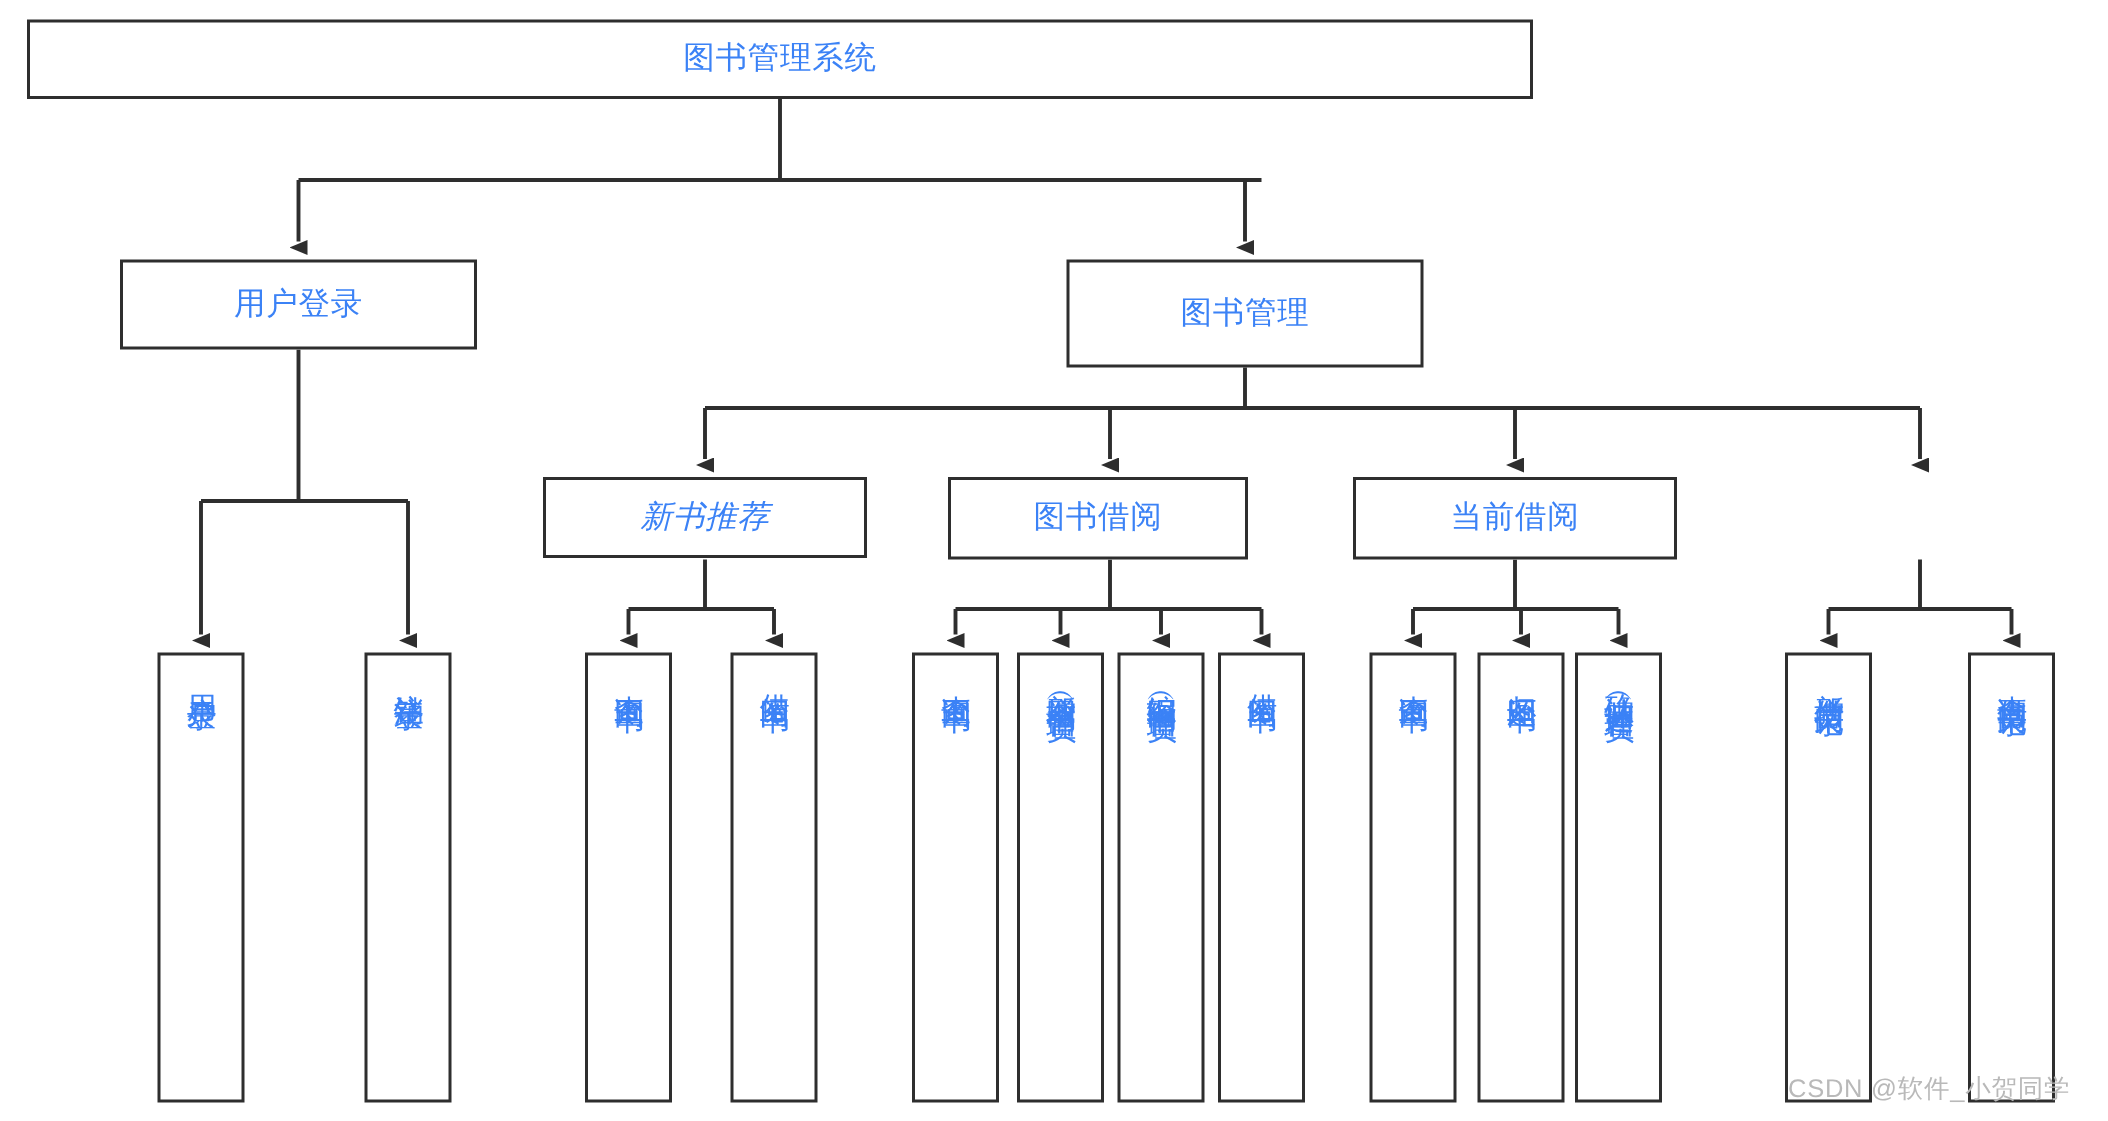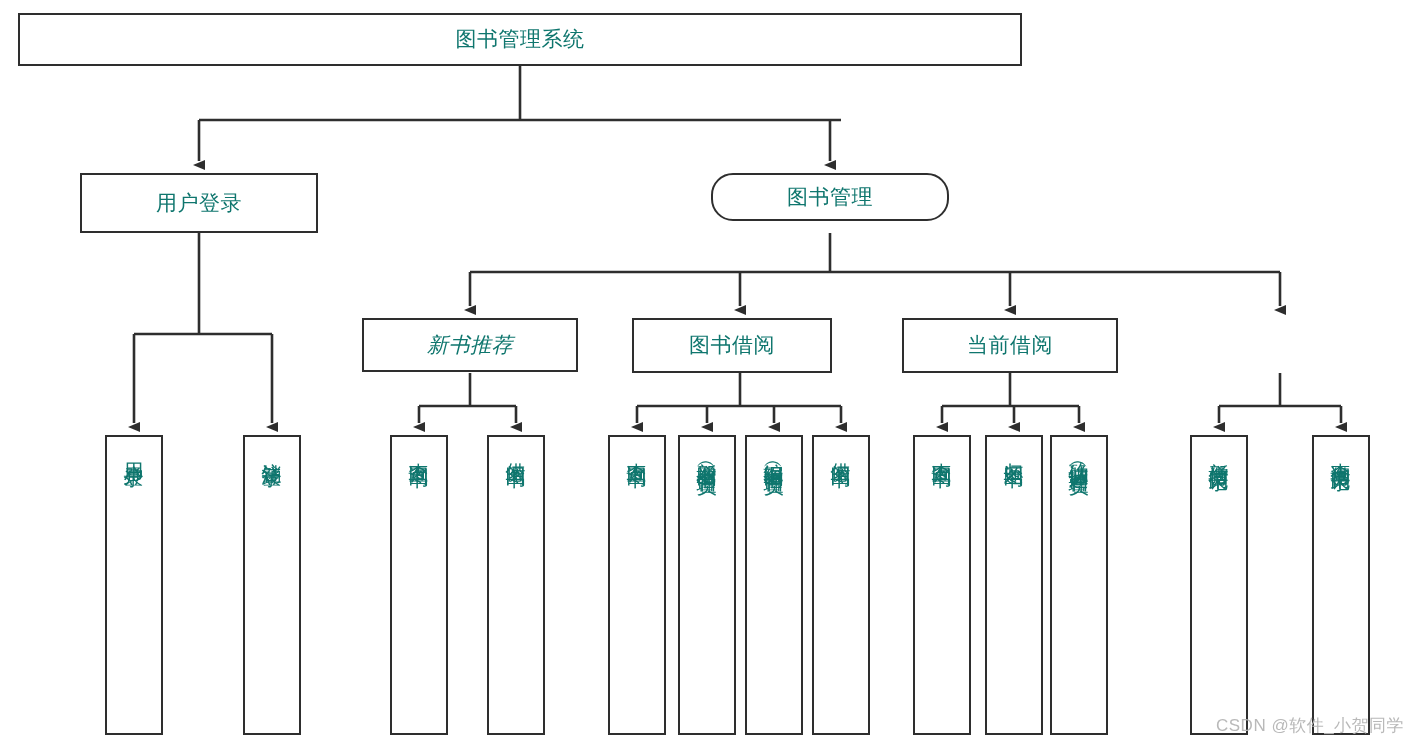--- a/index.html
+++ b/index.html
@@ -27,21 +27,21 @@
     pointer-events: none;
   }
   .node {
     position: absolute;
     box-sizing: border-box;
     border: 2px solid #2e2e2e;
     background: #ffffff;
     display: flex;
     align-items: center;
     justify-content: center;
-    color: #0f766e;
+    color: #3b82f6;
   }
   .node .lbl {
     display: block;
     text-align: center;
     line-height: 1.25;
     white-space: pre;
   }
   .node.h .lbl {
     font-size: 21px;
     letter-spacing: 0.5px;
@@ -56,21 +56,20 @@
     font-size: 20px;
     letter-spacing: 2px;
     line-height: 1;
   }
   .watermark {
     position: absolute;
     color: #b9b9b9;
     font-size: 17px;
     white-space: nowrap;
     letter-spacing: 0.5px;
-    padding-left: 24px;
   }
 </style>
 </head>
 <body>
 
 <div id="canvas">
 
   <svg class="wires" viewBox="0 0 1405 747" xmlns="http://www.w3.org/2000/svg">
     <defs>
       <marker id="arrow" markerWidth="10" markerHeight="12" refX="1" refY="6" orient="auto" markerUnits="userSpaceOnUse">
@@ -121,21 +120,21 @@
     </g>
   </svg>
 
   <div class="node h" id="node-root" style="left: 18px; top: 13px; width: 1004px; height: 53px;">
     <span class="lbl">图书管理系统</span>
   </div>
 
   <div class="node h" id="l2-0" style="left: 80px; top: 173px; width: 238px; height: 60px;">
     <span class="lbl">用户登录</span>
   </div>
-  <div class="node h" id="l2-1" style="left: 711px; top: 173px; width: 238px; height: 48px; border-radius: 22px;">
+  <div class="node h" id="l2-1" style="left: 711px; top: 173px; width: 238px; height: 72px;">
     <span class="lbl">图书管理</span>
   </div>
 
   <div class="node h" id="l3-0" style="left: 362px; top: 318px; width: 216px; height: 54px; font-style: italic;">
     <span class="lbl">新书推荐</span>
   </div>
   <div class="node h" id="l3-1" style="left: 632px; top: 318px; width: 200px; height: 55px;">
     <span class="lbl">图书借阅</span>
   </div>
   <div class="node h" id="l3-2" style="left: 902px; top: 318px; width: 216px; height: 55px;">

